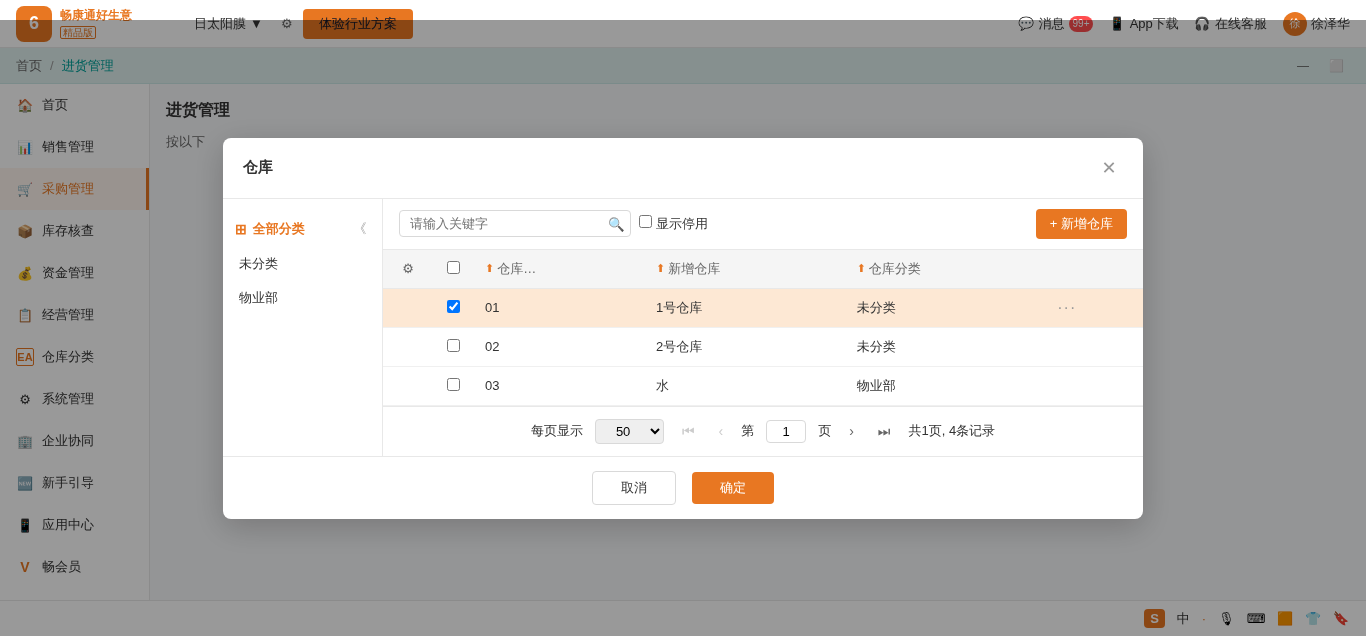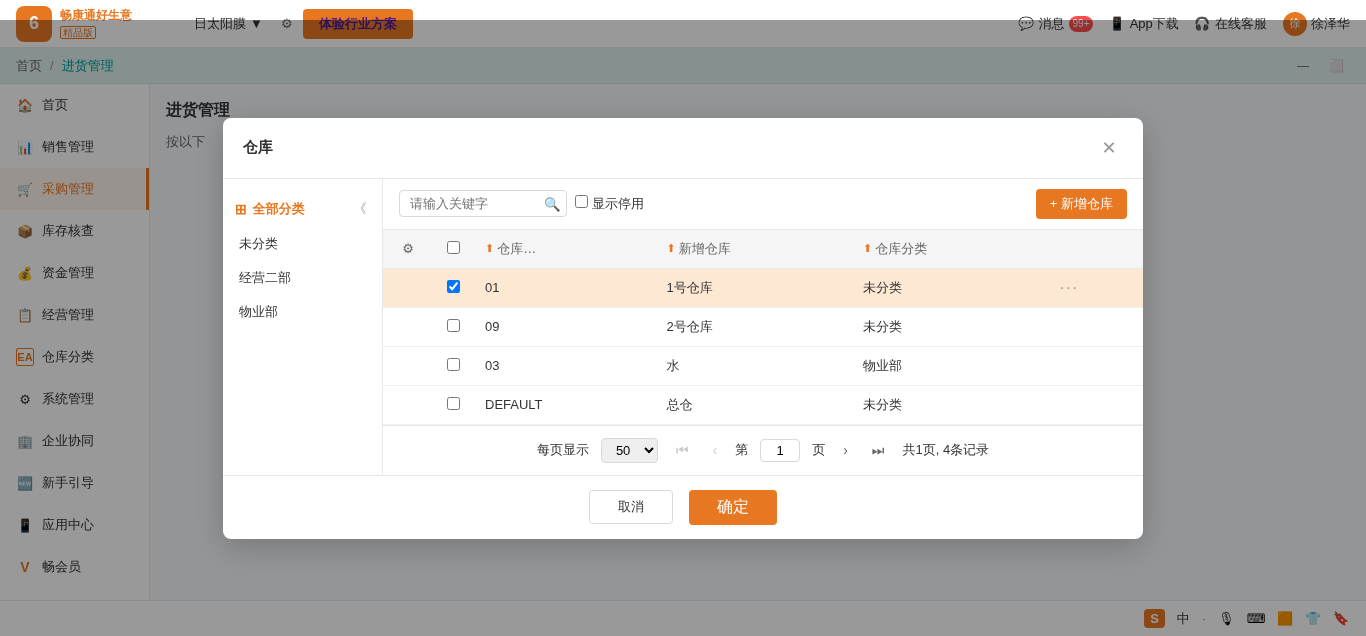--- a/index.html
+++ b/index.html
@@ -36,22 +36,22 @@
       display: flex; align-items: center; gap: 4px;
       color: #333; font-size: 13px; cursor: pointer; padding: 4px 8px;
       border-radius: 4px;
     }
     .gear-btn {
       width: 32px; height: 32px;
       display: flex; align-items: center; justify-content: center;
       cursor: pointer; color: #666; border-radius: 4px;
     }
     .trial-btn {
-      background: #e87722; color: #4c1d95; border: none;
-      padding: 6px 16px; border-radius: 4px; cursor: pointer; font-size: 13px; font-weight: bold;
+      background: #e87722; color: #0f172a; border: none;
+      padding: 6px 16px; border-radius: 4px; cursor: pointer; font-size: 13px;
     }
 
     .header-right { display: flex; align-items: center; gap: 16px; margin-left: auto; }
     .header-right-item { display: flex; align-items: center; gap: 4px; cursor: pointer; color: #333; font-size: 13px; }
     .badge-red {
       background: #ff4d4f; color: white; font-size: 10px;
       border-radius: 10px; padding: 0 4px; min-width: 18px; height: 16px;
       display: inline-flex; align-items: center; justify-content: center;
     }
 
@@ -145,21 +145,21 @@
     
     .modal-content-area { flex: 1; display: flex; flex-direction: column; overflow: hidden; }
 
     .modal-toolbar {
       display: flex; align-items: center; gap: 8px; padding: 10px 16px;
       border-bottom: 1px solid #e8e8e8;
     }
     .search-input-wrap { position: relative; }
     .search-input {
       border: 1px solid #d9d9d9; border-radius: 4px; padding: 5px 28px 5px 10px;
-      font-size: 13px; width: 168px; outline: none; color: #333;
+      font-size: 13px; width: 232px; outline: none; color: #333;
     }
     .search-icon-btn {
       position: absolute; right: 6px; top: 50%; transform: translateY(-50%);
       background: none; border: none; cursor: pointer; color: #999; padding: 0;
     }
     .checkbox-label { display: flex; align-items: flex-start; gap: 4px; font-size: 13px; color: #333; cursor: pointer; }
 
     .add-btn {
       margin-left: auto; background: #e87722; color: white; border: none;
       padding: 6px 14px; border-radius: 4px; cursor: pointer; font-size: 13px;
@@ -195,35 +195,35 @@
     .pagination-btn {
       background: none; border: none; cursor: pointer; color: #666; padding: 2px 6px;
       font-size: 14px; border-radius: 3px;
     }
     .pagination-btn:disabled { color: #ccc; cursor: not-allowed; }
     .page-input {
       border: 1px solid #d9d9d9; border-radius: 4px; width: 40px; text-align: center;
       padding: 3px; font-size: 13px;
     }
     .per-page-select {
-      border: 1px solid #d9d9d9; border-radius: 4px; padding: 3px 10px; font-size: 13px;
+      border: 1px solid #d9d9d9; border-radius: 4px; padding: 3px 16px; font-size: 13px;
     }
 
     
     .modal-footer {
       display: flex; align-items: center; justify-content: center; gap: 16px;
       padding: 14px 12px; border-top: 1px solid #e8e8e8;
     }
     .btn-cancel {
       background: white; border: 1px solid #d9d9d9; color: #333;
       padding: 7px 28px; border-radius: 4px; cursor: pointer; font-size: 13px;
     }
     .btn-confirm {
       background: #e87722; color: white; border: none;
-      padding: 7px 28px; border-radius: 4px; cursor: pointer; font-size: 16px;
+      padding: 7px 28px; border-radius: 4px; cursor: pointer; font-size: 13px;
     }
 
     
     .bottom-bar {
       position: fixed; bottom: 0; left: 0; right: 0; height: 36px;
       background: #fff; border-top: 1px solid #e8e8e8;
       display: flex; align-items: center; justify-content: flex-end;
       padding: 0 16px; gap: 12px; z-index: 5;
     }
     .s-logo {
@@ -366,21 +366,20 @@
 
     <div class="modal-body">
 
       <div class="modal-sidebar">
         <div class="modal-sidebar-header">
           <span style="color:#e87722;font-size:14px;">⊞</span>
           <span>全部分类</span>
           <button class="modal-sidebar-toggle">《</button>
         </div>
         <div class="modal-sidebar-item">未分类</div>
-        <div class="modal-sidebar-item">经营二部</div>
         <div class="modal-sidebar-item">物业部</div>
       </div>
 
       <div class="modal-content-area">
 
         <div class="modal-toolbar">
           <div class="search-input-wrap">
             <input class="search-input" type="text" placeholder="请输入关键字" style="">
             <button class="search-icon-btn">🔍</button>
           </div>
@@ -433,51 +432,39 @@
       <td>未分类</td>
       <td>
         <span class="three-dots">···</span>
       </td>
     </tr>
                 <tr>
       <td class="col-gear"></td>
       <td class="col-check">
         <input type="checkbox" style="">
       </td>
-      <td>09</td>
+      <td>02</td>
       <td>2号仓库</td>
       <td>未分类</td>
       <td>
         
       </td>
     </tr>
                 <tr>
       <td class="col-gear"></td>
       <td class="col-check">
         <input type="checkbox" style="">
       </td>
       <td>03</td>
       <td>水</td>
       <td>物业部</td>
       <td>
         
       </td>
     </tr>
-                <tr>
-      <td class="col-gear"></td>
-      <td class="col-check">
-        <input type="checkbox" style="">
-      </td>
-      <td>DEFAULT</td>
-      <td>总仓</td>
-      <td>未分类</td>
-      <td>
-        
-      </td>
-    </tr>
               </tbody>
           </table>
         </div>
 
         <div class="modal-pagination">
           <span>每页显示</span>
           <select class="per-page-select">
             <option>50</option>
           </select>
           <button class="pagination-btn" disabled="">⏮</button>

